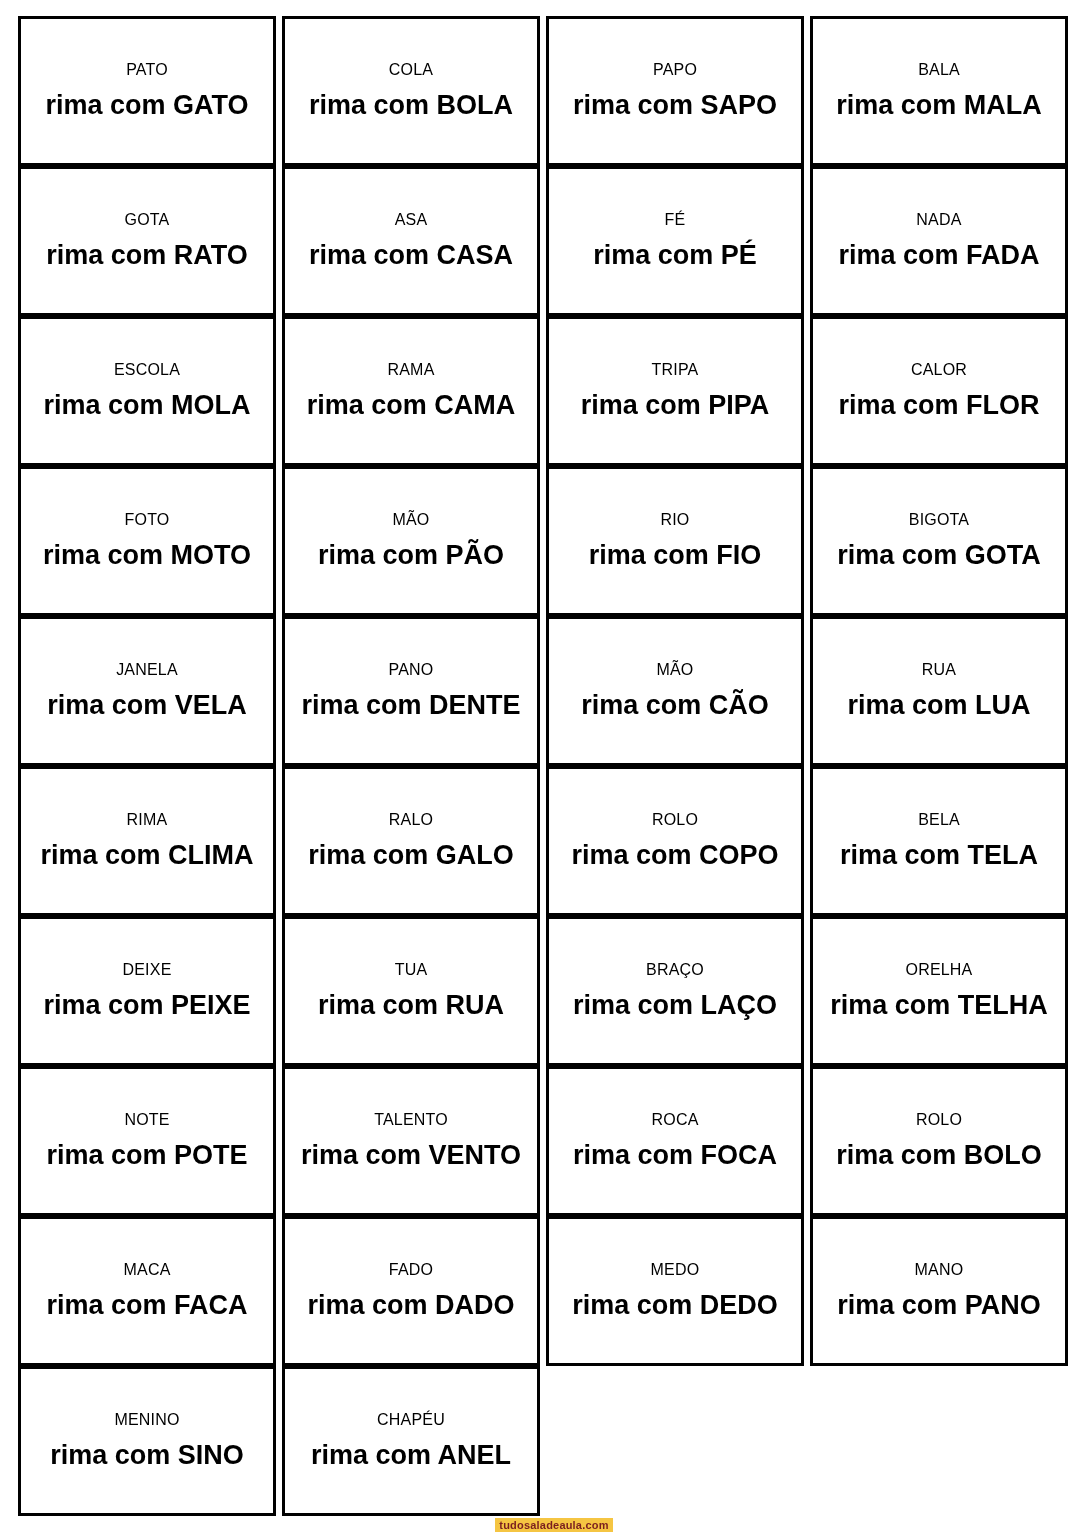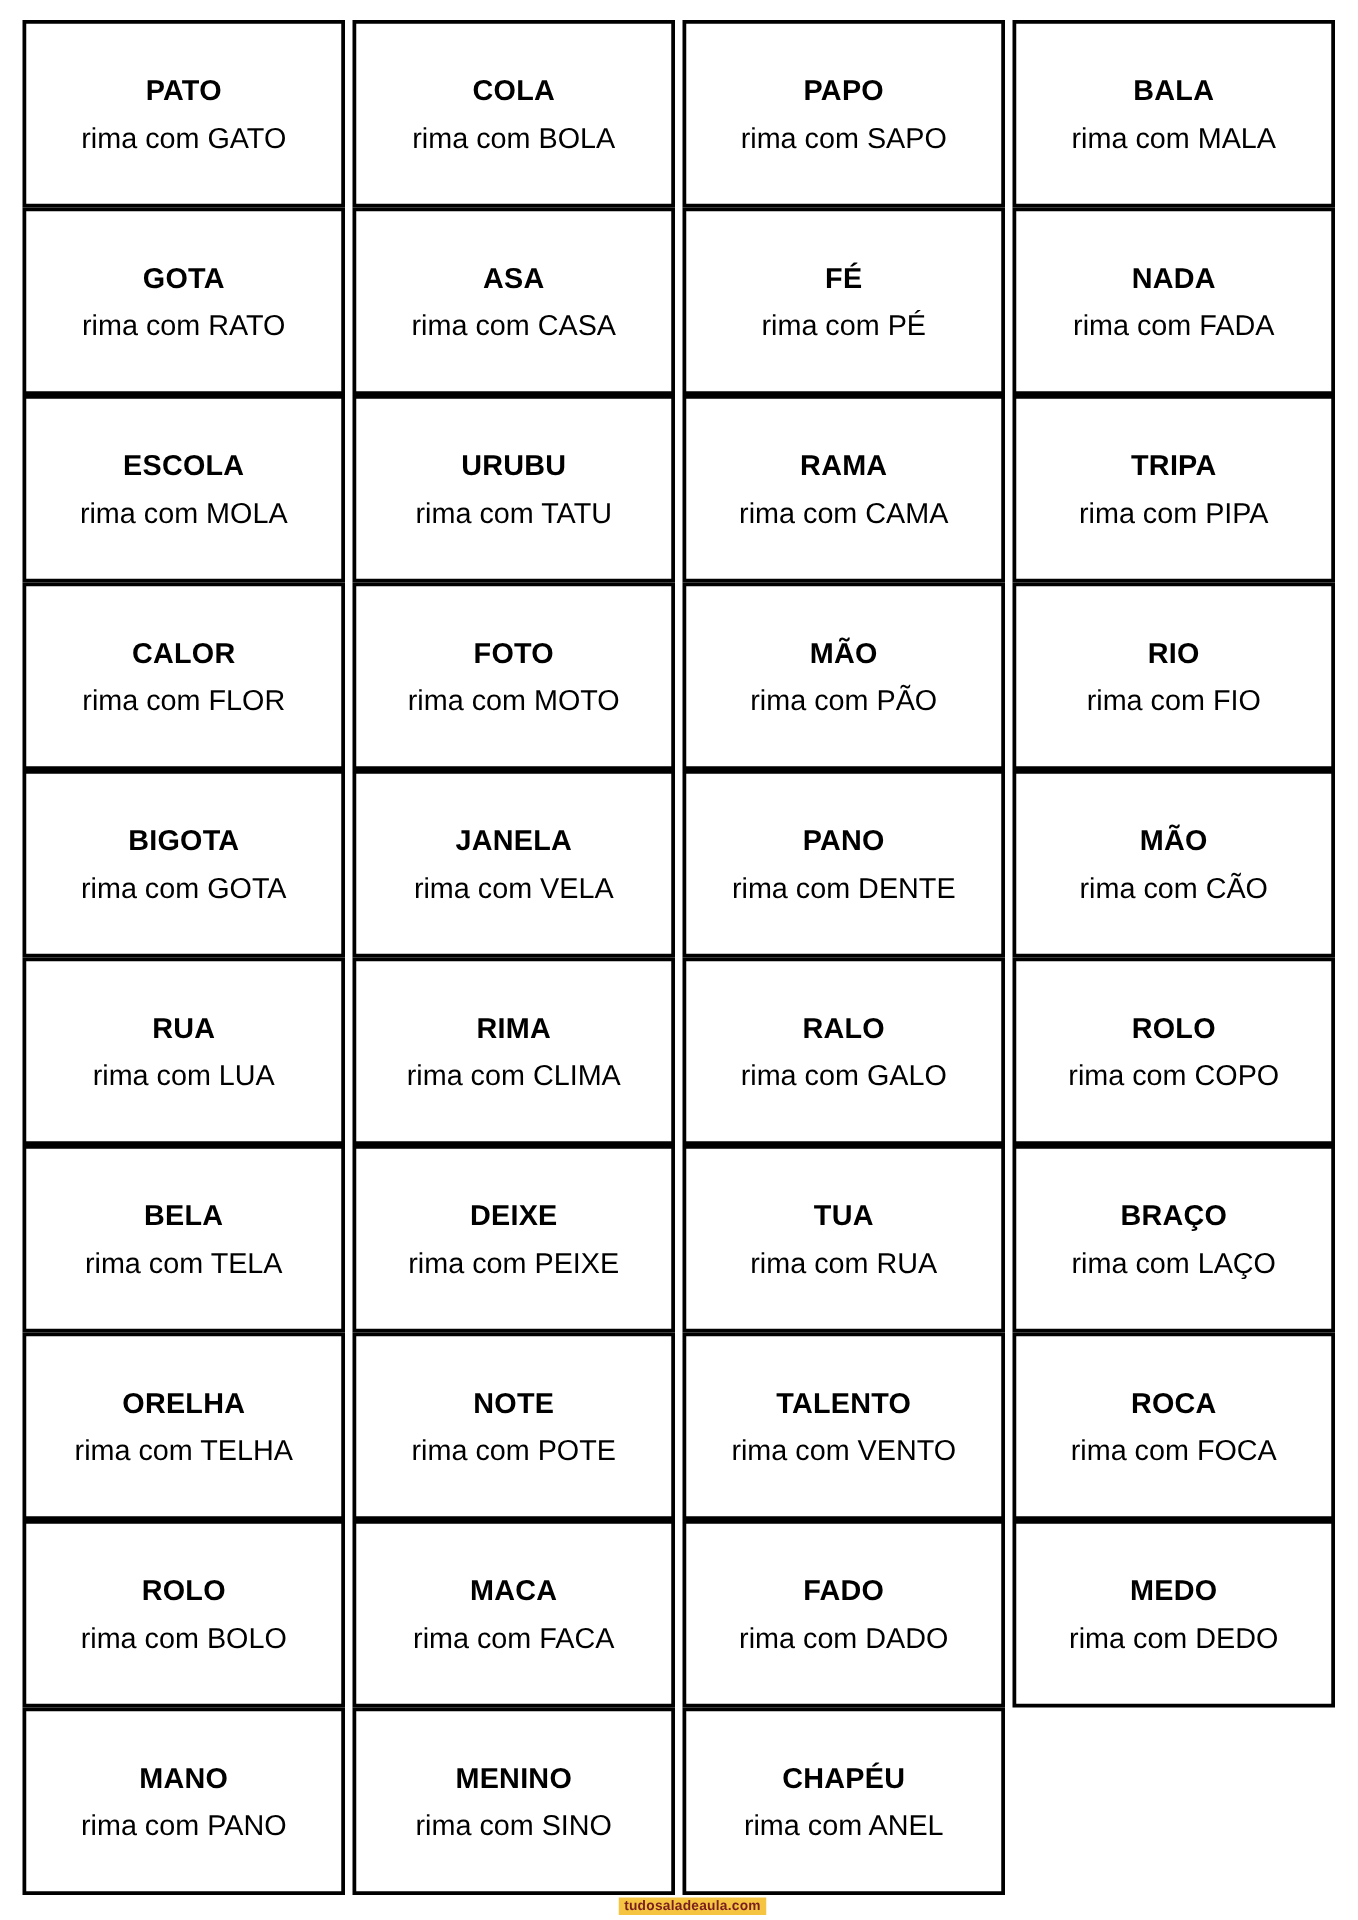--- a/index.html
+++ b/index.html
@@ -32,29 +32,29 @@
     border: 3px solid #000000;
     box-sizing: border-box;
     display: flex;
     flex-direction: column;
     align-items: center;
     justify-content: center;
     text-align: center;
     padding: 6px 8px;
   }
   .card .word {
-    font-weight: bold;
-    font-size: 23px;
+    font-weight: normal;
+    font-size: 16px;
     letter-spacing: 0.2px;
     line-height: 1.25;
     margin-bottom: 9px;
   }
   .card .rhyme {
-    font-weight: normal;
-    font-size: 23px;
+    font-weight: bold;
+    font-size: 27px;
     line-height: 1.25;
   }
   #footer {
     position: absolute;
     left: 0;
     right: 0;
     bottom: 3px;
     text-align: center;
     margin-left: 22px;
   }
@@ -103,24 +103,20 @@
       </div>
       <div class="card">
         <div class="word">NADA</div>
         <div class="rhyme">rima com FADA</div>
       </div>
       <div class="card">
         <div class="word">ESCOLA</div>
         <div class="rhyme">rima com MOLA</div>
       </div>
       <div class="card">
-        <div class="word">URUBU</div>
-        <div class="rhyme">rima com TATU</div>
-      </div>
-      <div class="card">
         <div class="word">RAMA</div>
         <div class="rhyme">rima com CAMA</div>
       </div>
       <div class="card">
         <div class="word">TRIPA</div>
         <div class="rhyme">rima com PIPA</div>
       </div>
       <div class="card">
         <div class="word">CALOR</div>
         <div class="rhyme">rima com FLOR</div>

